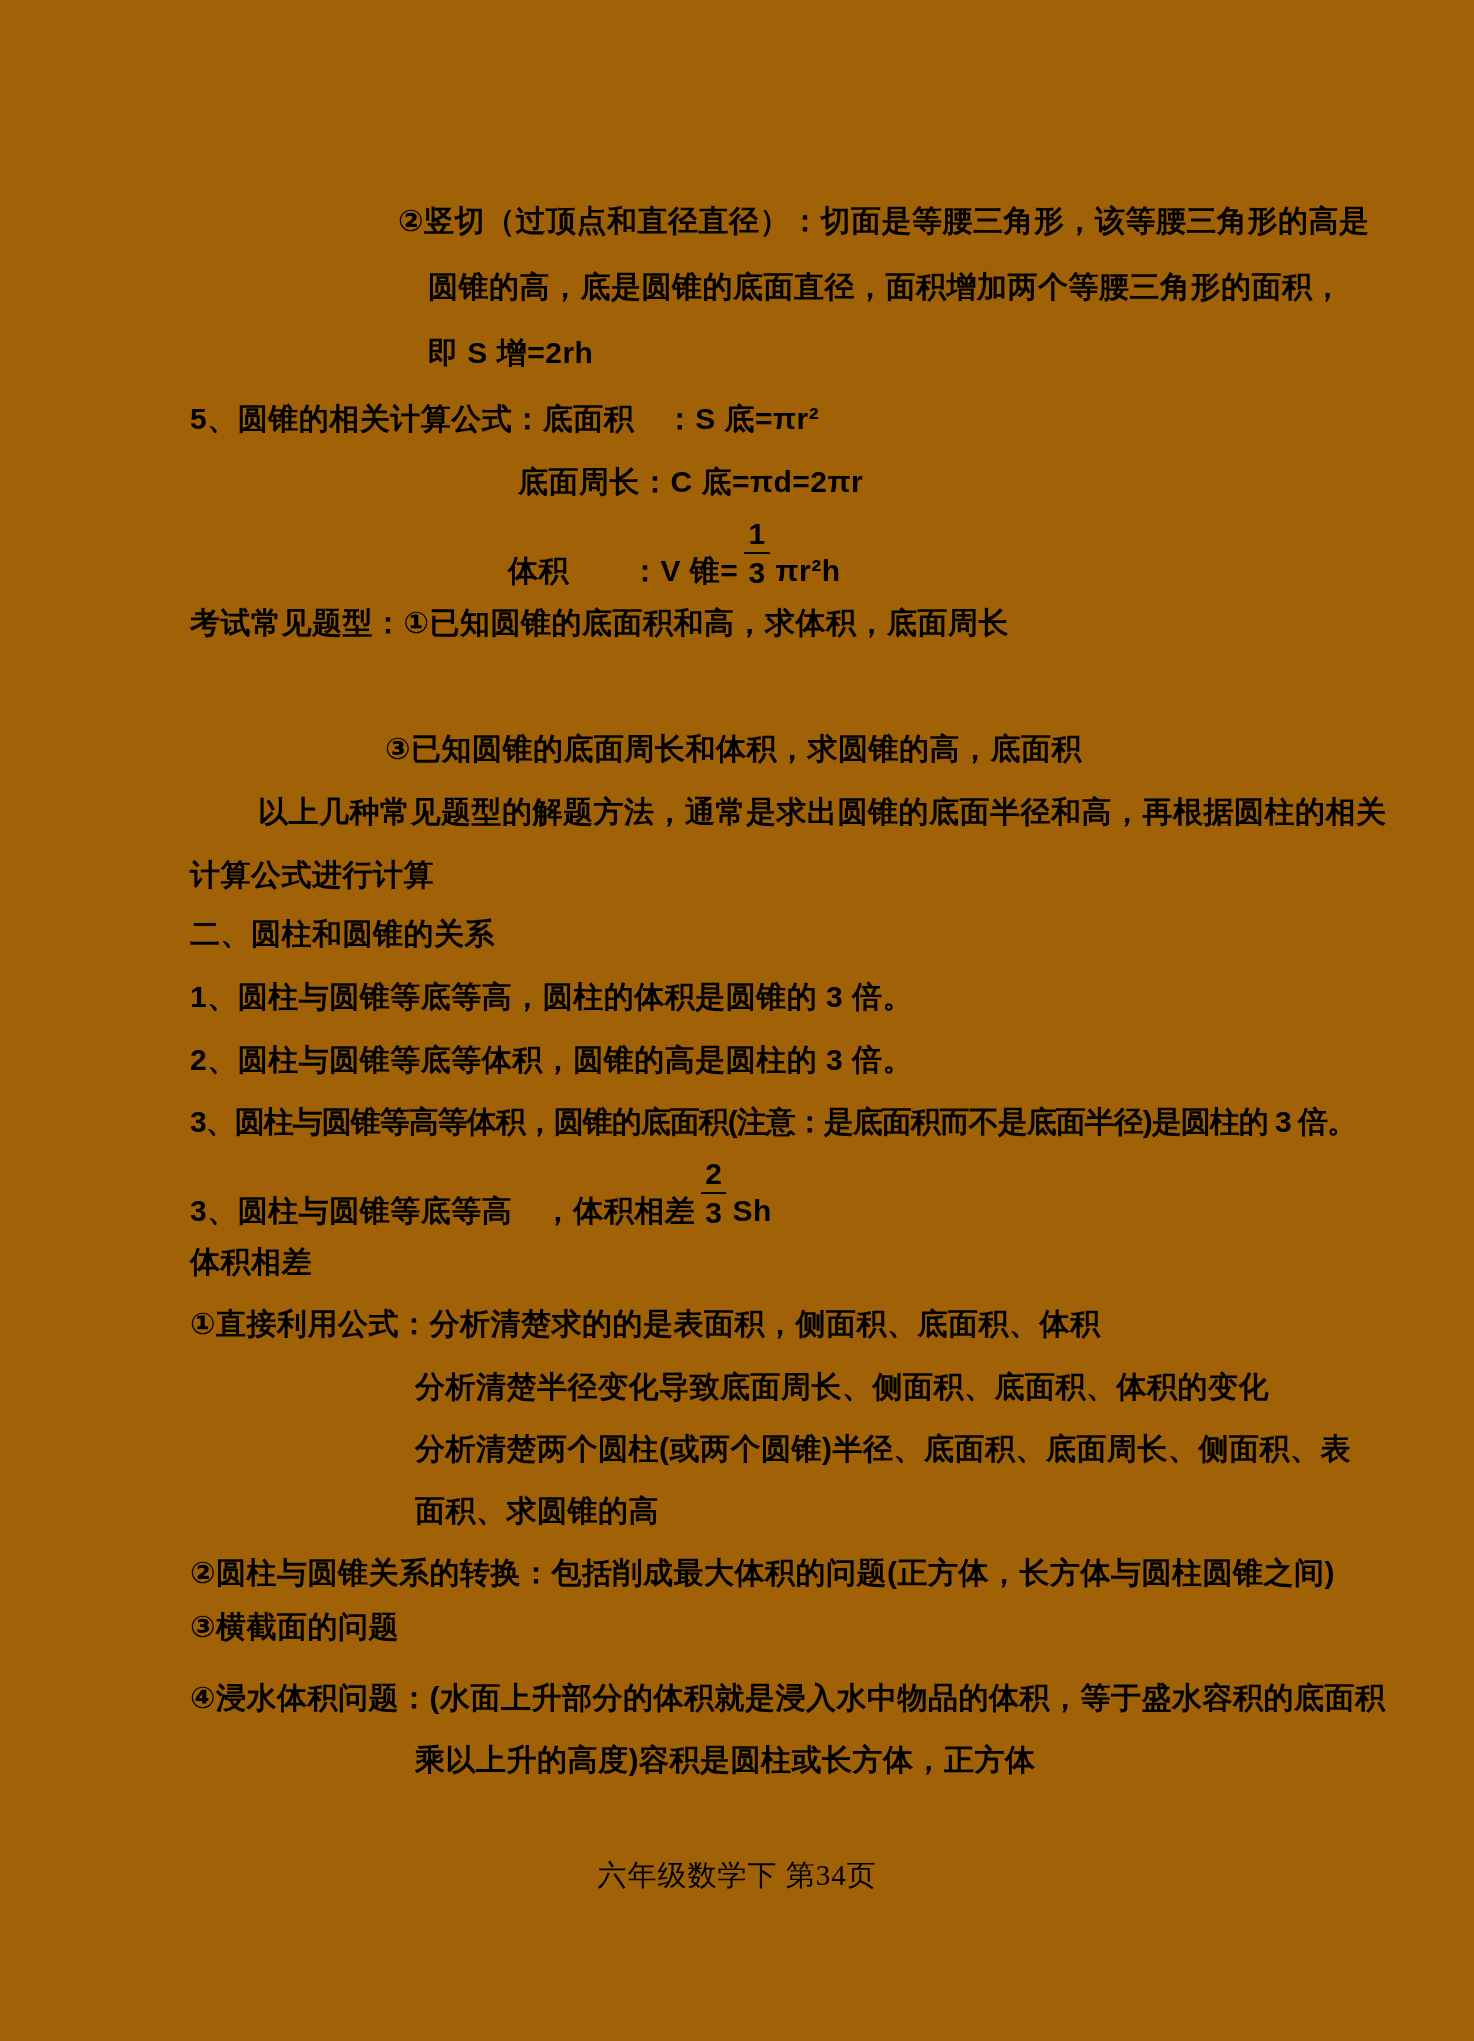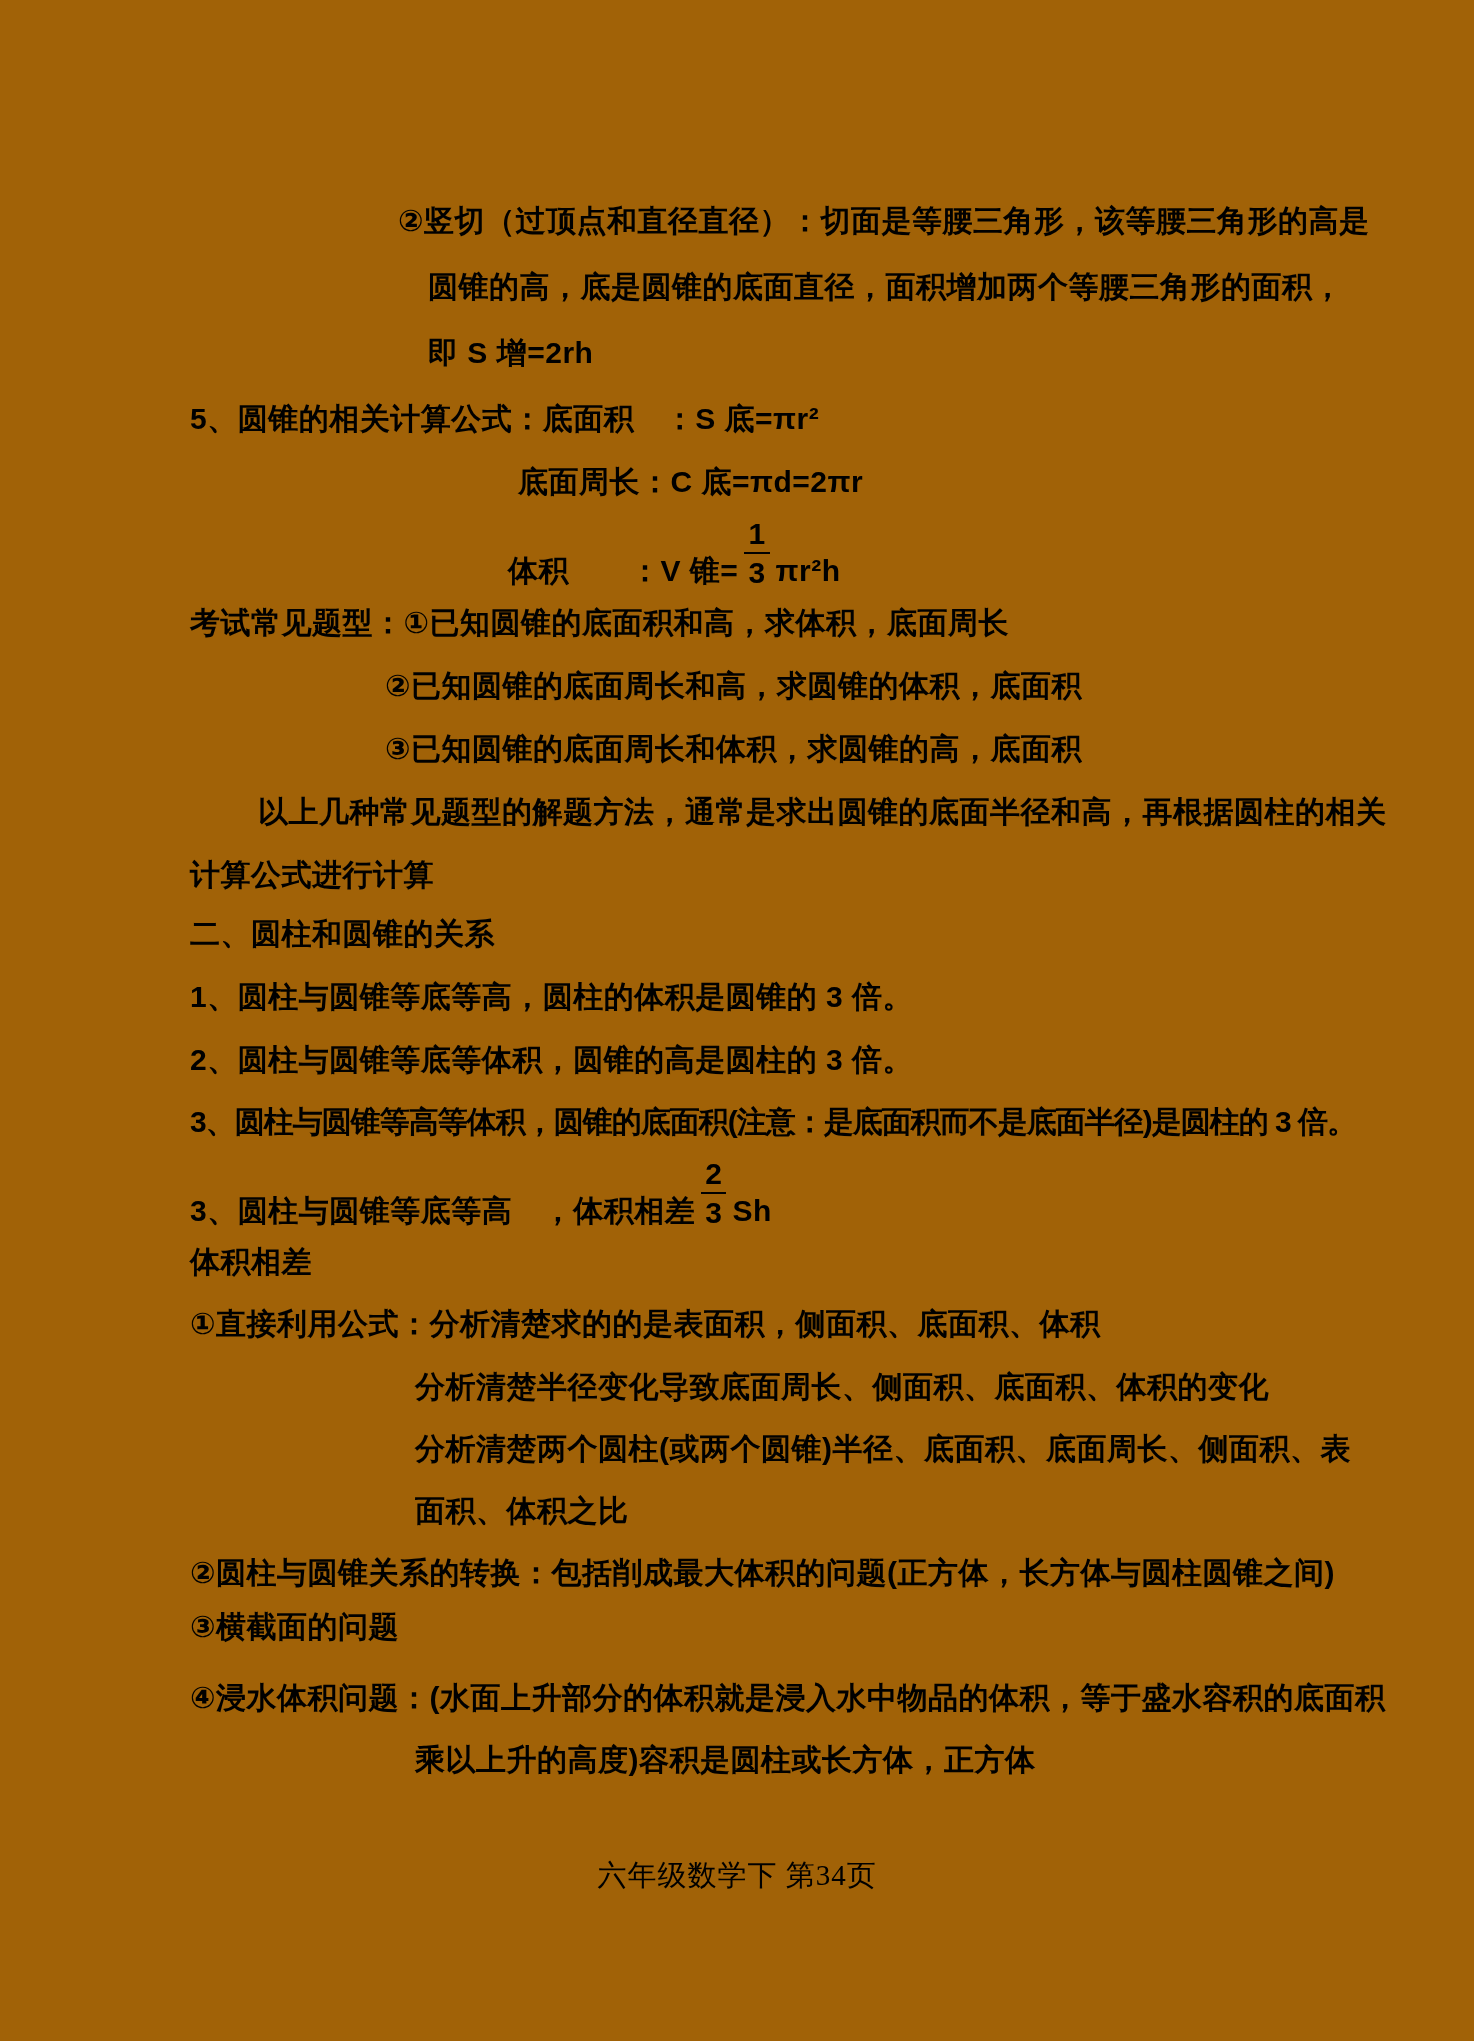--- a/index.html
+++ b/index.html
@@ -74,21 +74,20 @@
   <div class="doc-line has-frac" style="left:508px; top:493px;">
     <span>体积　　：V 锥=</span>
     <span class="frac">
       <span class="frac-num">1</span>
       <span class="frac-den">3</span>
     </span>
     <span>πr²h</span>
   </div>
 
   <div class="doc-line" style="left:190px; top:604px;">考试常见题型：①已知圆锥的底面积和高，求体积，底面周长</div>
-  <div class="doc-line" style="left:385px; top:667px;">②已知圆锥的底面周长和高，求圆锥的体积，底面积</div>
   <div class="doc-line" style="left:385px; top:730px;">③已知圆锥的底面周长和体积，求圆锥的高，底面积</div>
   <div class="doc-line" style="left:258px; top:793px;">以上几种常见题型的解题方法，通常是求出圆锥的底面半径和高，再根据圆柱的相关</div>
   <div class="doc-line" style="left:190px; top:856px;">计算公式进行计算</div>
   <div class="doc-line" style="left:190px; top:915px;">二、圆柱和圆锥的关系</div>
   <div class="doc-line" style="left:190px; top:978px;">1、圆柱与圆锥等底等高，圆柱的体积是圆锥的 3 倍。</div>
   <div class="doc-line" style="left:190px; top:1041px;">2、圆柱与圆锥等底等体积，圆锥的高是圆柱的 3 倍。</div>
   <div class="doc-line tight" style="left:190px; top:1103px;">3、圆柱与圆锥等高等体积，圆锥的底面积(注意：是底面积而不是底面半径)是圆柱的 3 倍。</div>
 
   <div class="doc-line has-frac" style="left:190px; top:1133px;">
     <span>3、圆柱与圆锥等底等高　，体积相差</span>
@@ -96,21 +95,21 @@
       <span class="frac-num">2</span>
       <span class="frac-den">3</span>
     </span>
     <span>Sh</span>
   </div>
 
   <div class="doc-line" style="left:190px; top:1243px;">体积相差</div>
   <div class="doc-line" style="left:190px; top:1305px;text-align:right;">①直接利用公式：分析清楚求的的是表面积，侧面积、底面积、体积</div>
   <div class="doc-line" style="left:415px; top:1368px;">分析清楚半径变化导致底面周长、侧面积、底面积、体积的变化</div>
   <div class="doc-line" style="left:415px; top:1430px;">分析清楚两个圆柱(或两个圆锥)半径、底面积、底面周长、侧面积、表</div>
-  <div class="doc-line" style="left:415px; top:1492px;">面积、体积之比</div>
+  <div class="doc-line" style="left:415px; top:1492px;">面积、求圆锥的高</div>
   <div class="doc-line" style="left:190px; top:1554px;">②圆柱与圆锥关系的转换：包括削成最大体积的问题(正方体，长方体与圆柱圆锥之间)</div>
   <div class="doc-line" style="left:190px; top:1560px;margin-top:48px;">③横截面的问题</div>
   <div class="doc-line" style="left:190px; top:1679px;">④浸水体积问题：(水面上升部分的体积就是浸入水中物品的体积，等于盛水容积的底面积</div>
   <div class="doc-line" style="left:415px; top:1741px;">乘以上升的高度)容积是圆柱或长方体，正方体</div>
 
   <div class="footer-line" style="top:1856px;">六年级数学下 第34页</div>
 
 </div>
 
 </body></html>

